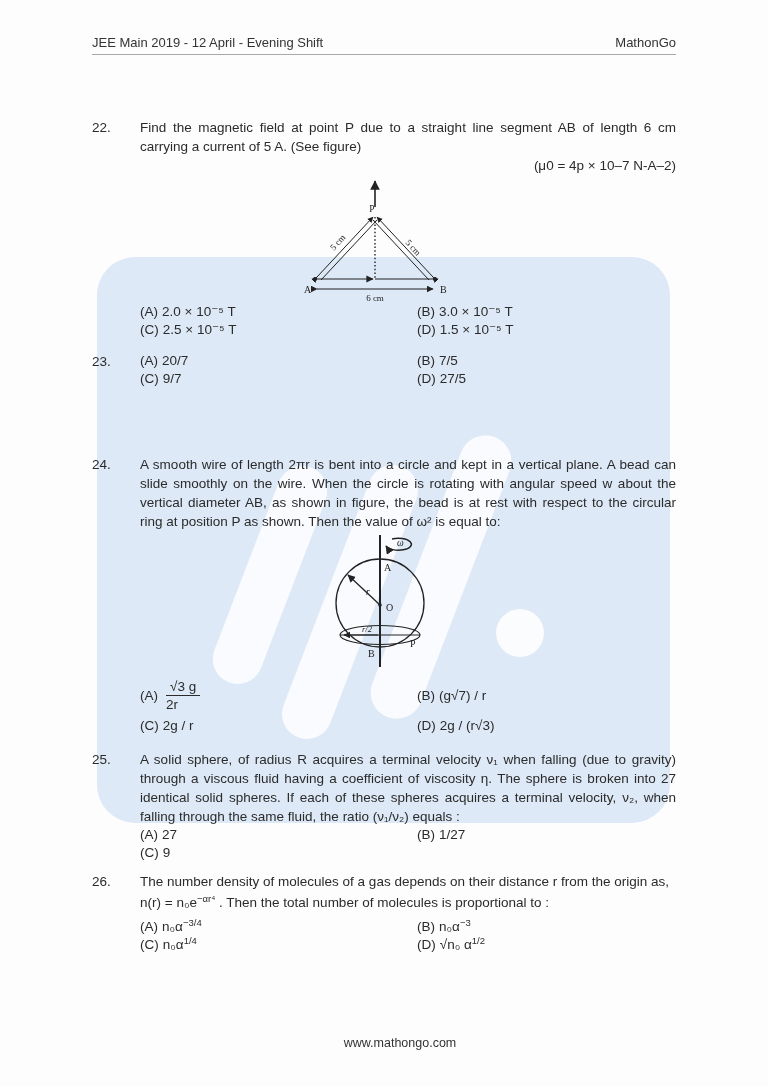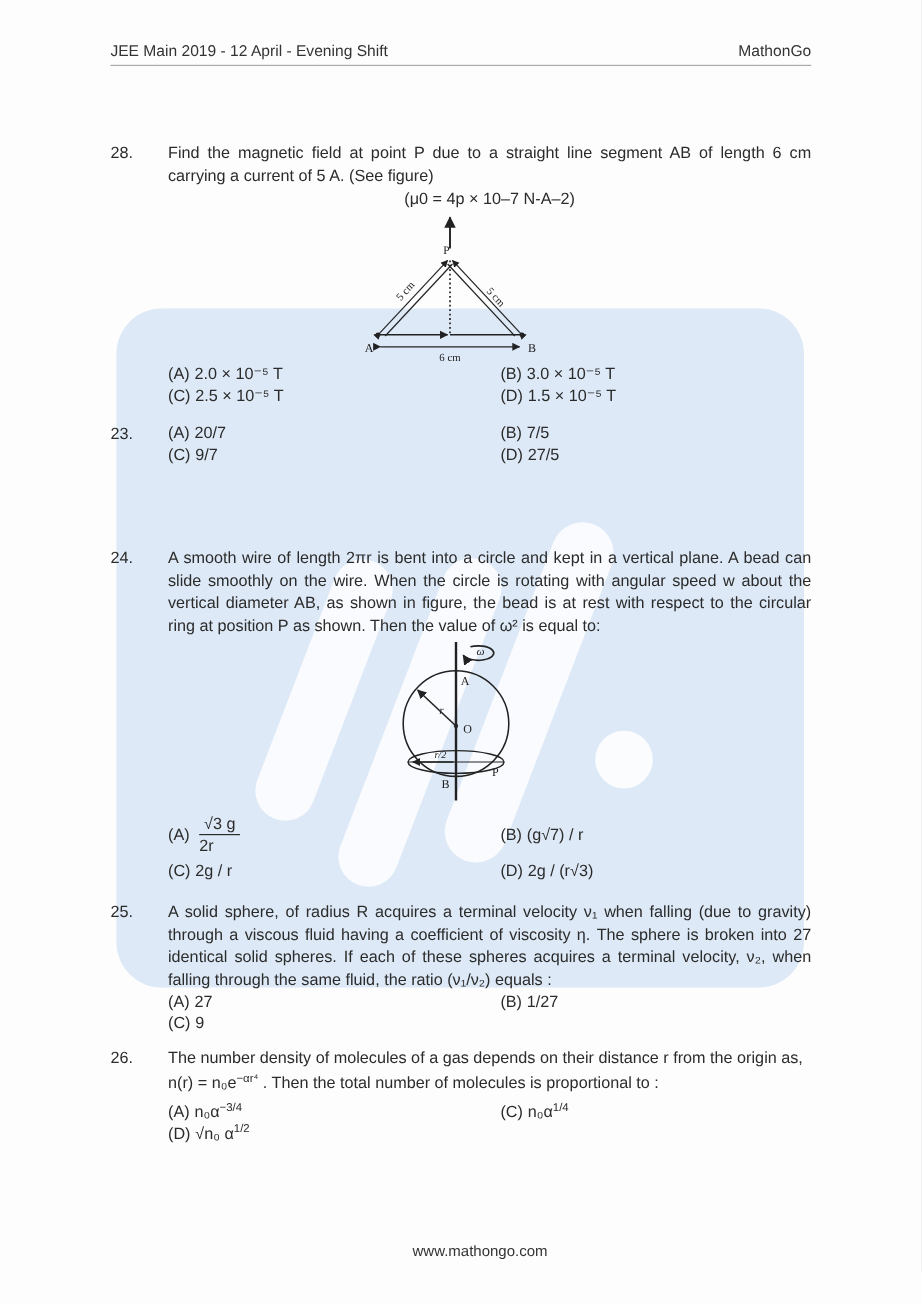--- a/index.html
+++ b/index.html
@@ -56,24 +56,24 @@
   <div class="hdr-rule"></div>
 
   <div class="wm-box">
     <div class="wm-stripe wm-s1"></div>
     <div class="wm-stripe wm-s2"></div>
     <div class="wm-stripe wm-s3"></div>
     <div class="wm-dot"></div>
   </div>
 
   <div class="q q22">
-    <div class="qnum">28.</div>
+    <div class="qnum">22.</div>
     <div class="qbody">
       <p>Find the magnetic field at point P due to a straight line segment AB of length 6 cm carrying a current of 5 A. (See figure)</p>
-      <p style="text-align:center;">(μ0 = 4p × 10–7 N-A–2)</p>
+      <p style="text-align:right;">(μ0 = 4p × 10–7 N-A–2)</p>
       <div class="fig fig22">
         <svg width="180" height="126" viewBox="0 0 180 126">
           <defs>
             <marker id="ah" markerWidth="7" markerHeight="7" refX="5.5" refY="3" orient="auto">
               <path d="M0,0 L6,3 L0,6 Z" fill="#222"></path>
             </marker>
           </defs>
 
           <line x1="85" y1="30" x2="85" y2="4" stroke="#222" stroke-width="1.6" marker-end="url(#ah)"></line>
           <text x="82" y="35" font-size="9.5" text-anchor="middle">P</text>
@@ -184,20 +184,21 @@
 
   <div class="q q26">
     <div class="qnum">26.</div>
     <div class="qbody">
       <p>The number density of molecules of a gas depends on their distance r from the origin as,</p>
       <p class="formula" style="text-align:left;margin:2px 0 6px;">
         <span>n(r) = n₀e</span><sup>−αr⁴</sup><span> . Then the total number of molecules is proportional to :</span>
       </p>
       <div class="opts">
         <div class="opt"><span class="lbl">(A)</span><span>n₀α</span><sup>−3/4</sup></div>
+        <div class="opt"><span class="lbl">(B)</span><span>n₀α</span><sup>−3</sup></div>
         <div class="opt"><span class="lbl">(C)</span><span>n₀α</span><sup>1/4</sup></div>
         <div class="opt"><span class="lbl">(D)</span><span>√n₀ α</span><sup>1/2</sup></div>
       </div>
     </div>
   </div>
 
   <div class="footer">www.mathongo.com</div>
 
 </div>
 

